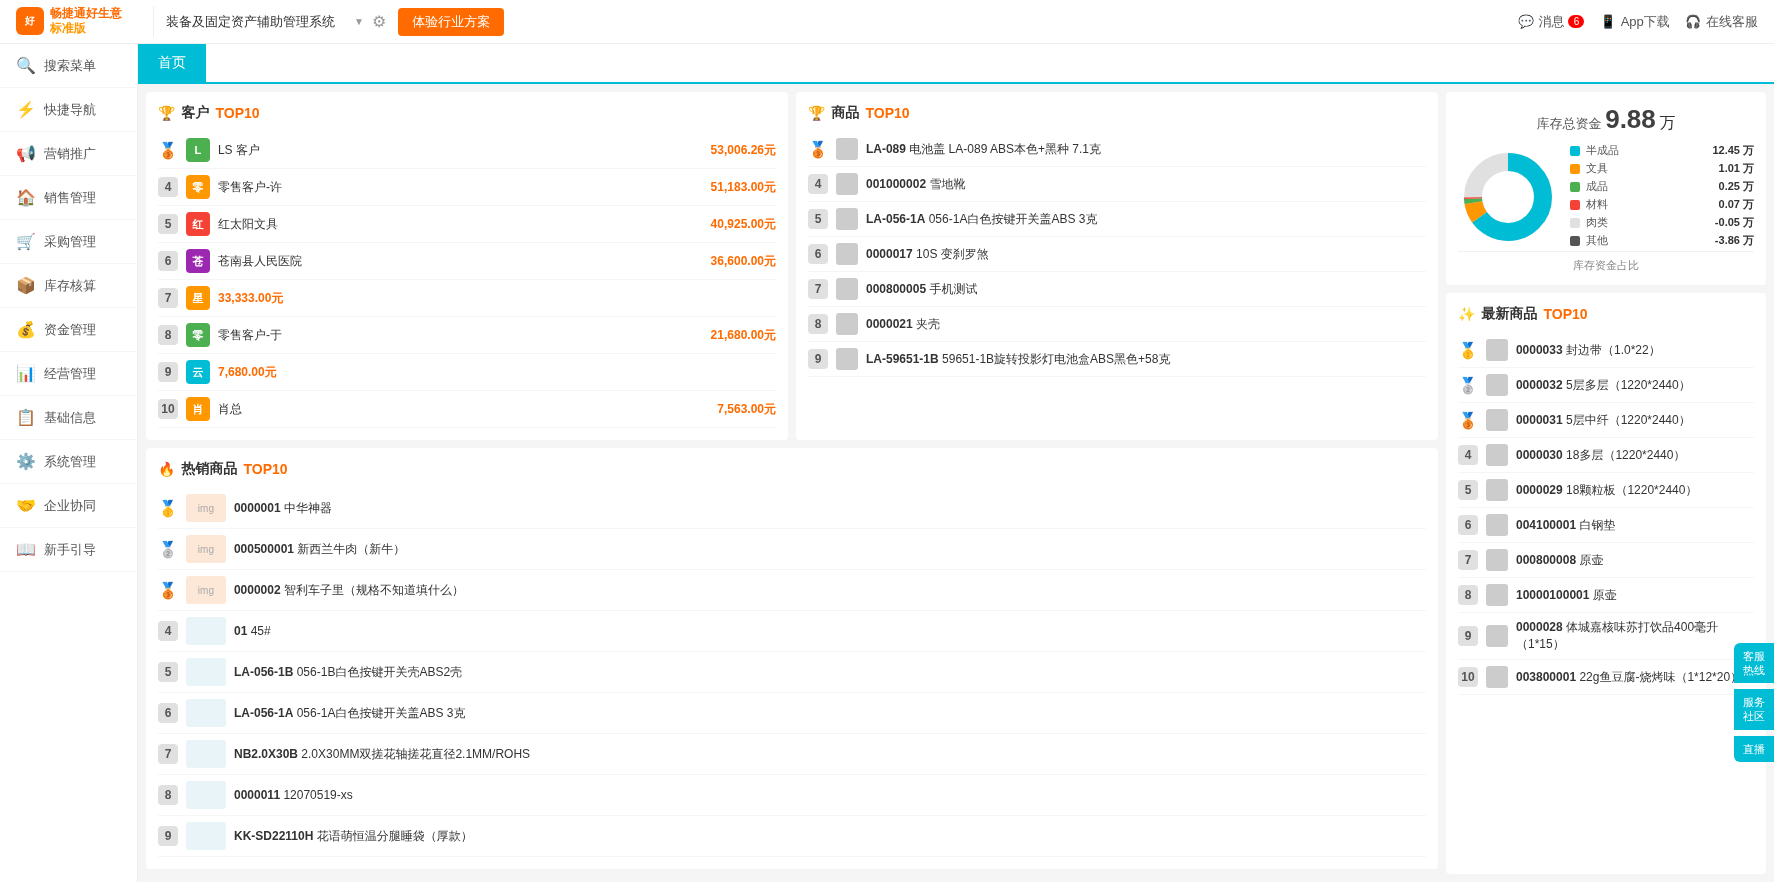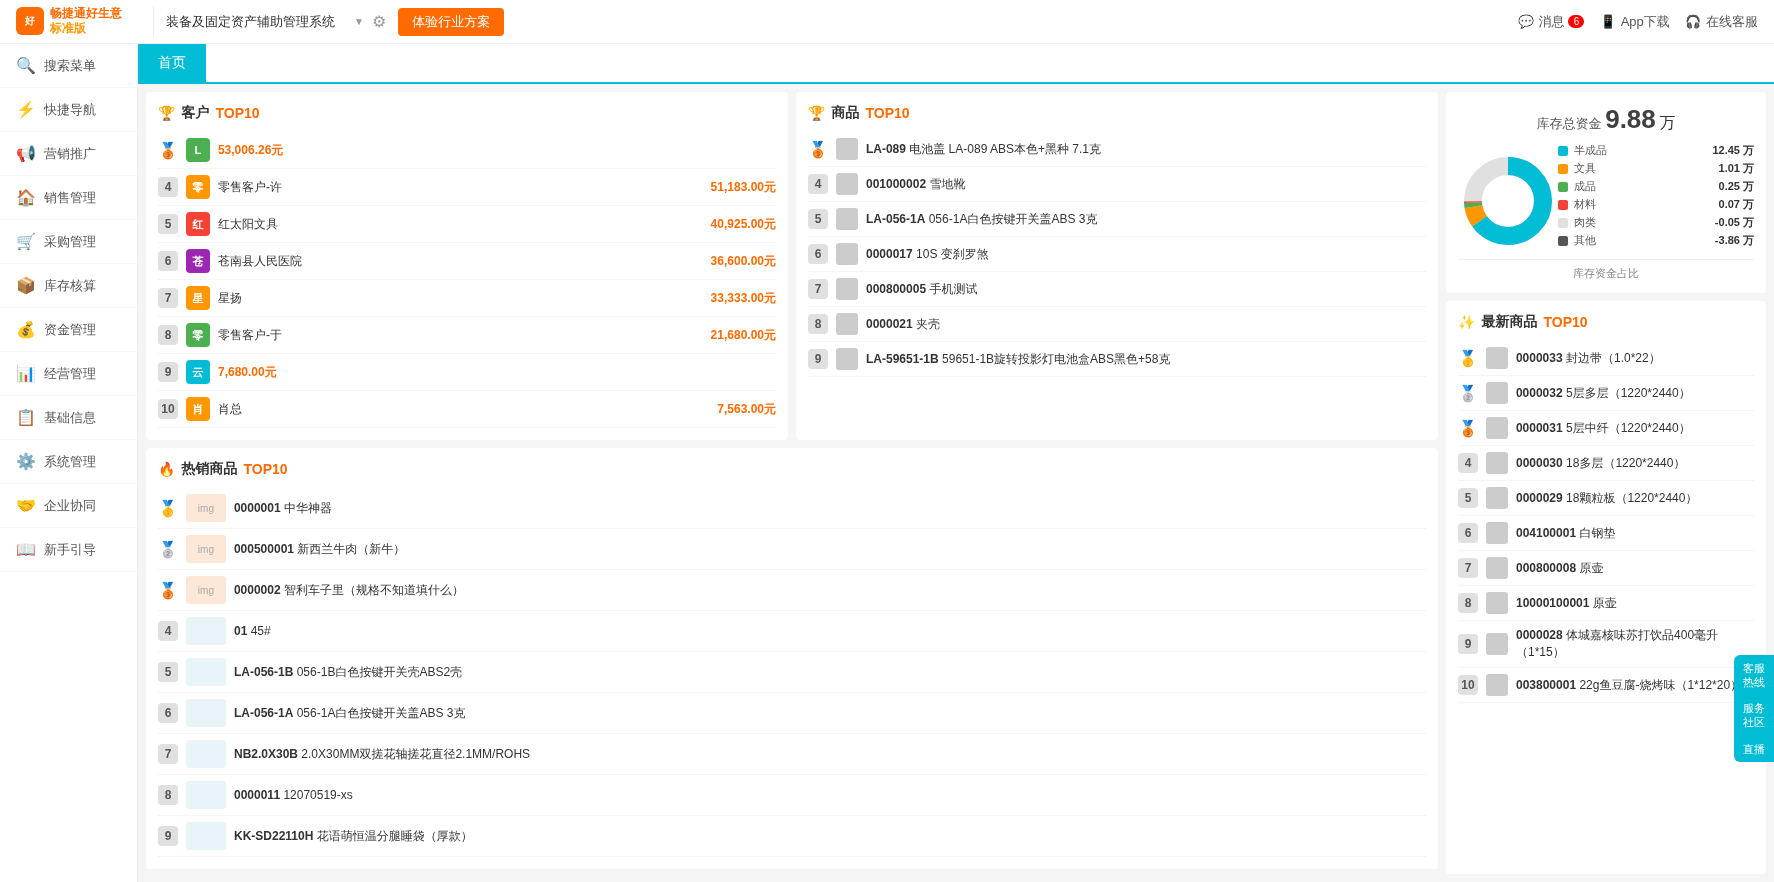--- a/index.html
+++ b/index.html
@@ -217,23 +217,22 @@
     }
     .inventory-total .amount {
       font-size: 26px;
       font-weight: bold;
       color: #404040;
     }
     .inventory-total .unit { font-size: 16px; color: #333; }
 
     .inventory-chart-area {
       display: flex;
-      align-items: flex-end;
-      gap: 0;
-      margin-bottom: 8px;
+      align-items: center;
+      gap: 12px;
     }
 
     
     .donut-container {
       width: 100px; height: 100px;
       flex-shrink: 0;
     }
     .donut-container svg { width: 100%; height: 100%; }
 
     .legend-list { flex: 1; }
@@ -266,21 +265,21 @@
       flex: 1;
     }
 
     
     .float-service {
       position: fixed;
       right: 0;
       bottom: 120px;
       display: flex;
       flex-direction: column;
-      gap: 0;
+      gap: 6px;
       align-items: center;
     }
     .float-btn {
       width: 40px;
       padding: 6px 4px;
       background: #00bcd4;
       color: #fff;
       font-size: 11px;
       text-align: center;
       cursor: pointer;
@@ -404,20 +403,21 @@
           <div class="card client-col">
             <div class="section-title">
               <span>🏆</span>
               <span>客户</span>
                 <span class="top10-label">TOP10</span>
             </div>
             <ul class="rank-list">
               <li class="rank-item">
                 <span class="rank-medal">🥉</span>
                 <span class="rank-badge" style="background:#4caf50;color:#fff">L</span>
+                <span class="rank-name">LS 客户</span>
                 <span class="rank-value">53,006.26元</span>
               </li>
               <li class="rank-item">
                 <span class="rank-num normal">4</span>
                 <span class="rank-badge" style="background:#ff9800;color:#fff">零</span>
                 <span class="rank-name">零售客户-许</span>
                 <span class="rank-value">51,183.00元</span>
               </li>
               <li class="rank-item">
                 <span class="rank-num normal">5</span>
@@ -427,21 +427,20 @@
               </li>
               <li class="rank-item">
                 <span class="rank-num normal">6</span>
                 <span class="rank-badge" style="background:#9c27b0;color:#fff">苍</span>
                 <span class="rank-name">苍南县人民医院</span>
                 <span class="rank-value">36,600.00元</span>
               </li>
               <li class="rank-item">
                 <span class="rank-num normal">7</span>
                 <span class="rank-badge" style="background:#ff9800;color:#fff">星</span>
-                <span class="rank-name">星扬</span>
                 <span class="rank-value">33,333.00元</span>
               </li>
               <li class="rank-item">
                 <span class="rank-num normal">8</span>
                 <span class="rank-badge" style="background:#4caf50;color:#fff">零</span>
                 <span class="rank-name">零售客户-于</span>
                 <span class="rank-value">21,680.00元</span>
               </li>
               <li class="rank-item">
                 <span class="rank-num normal">9</span>

